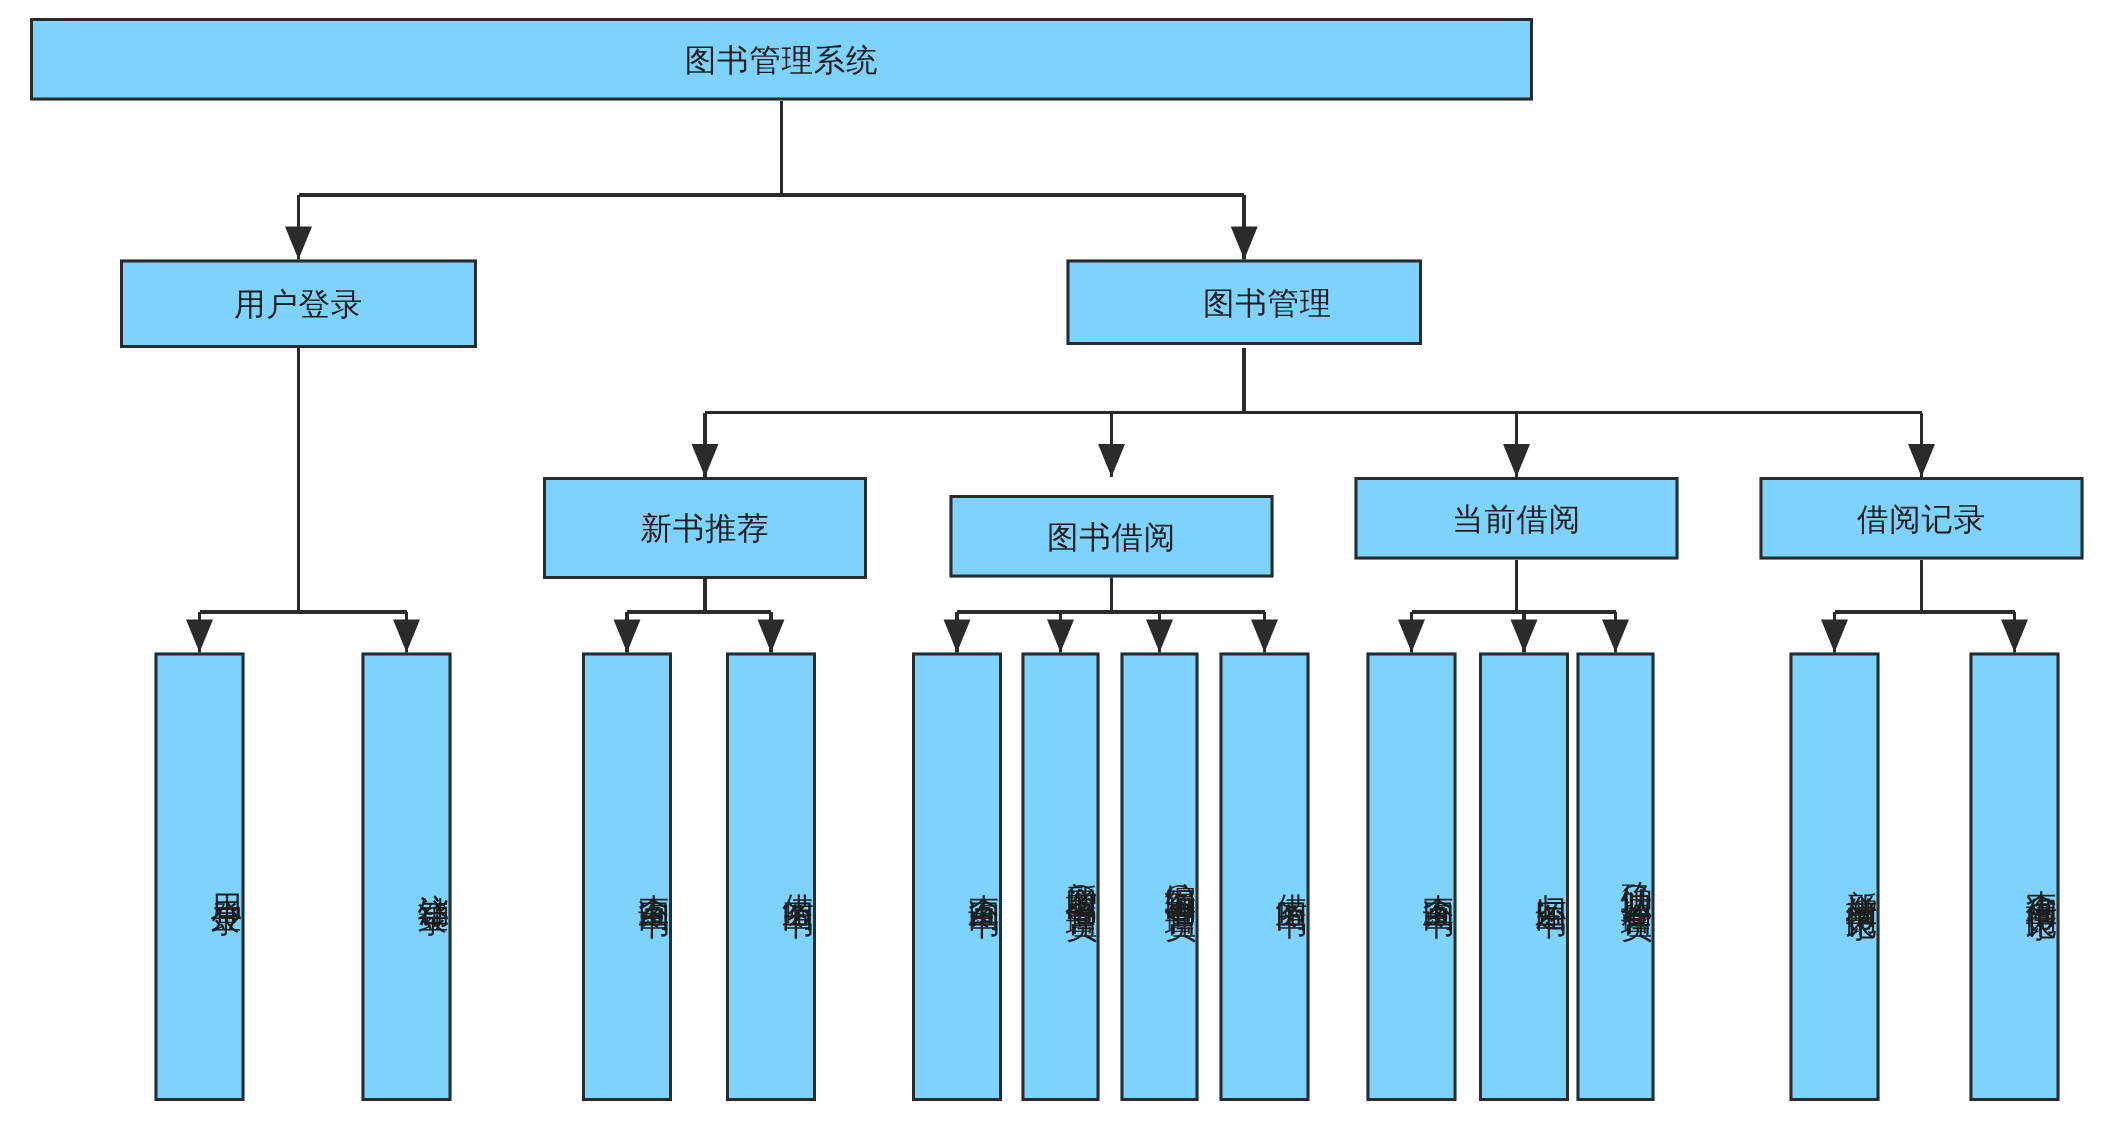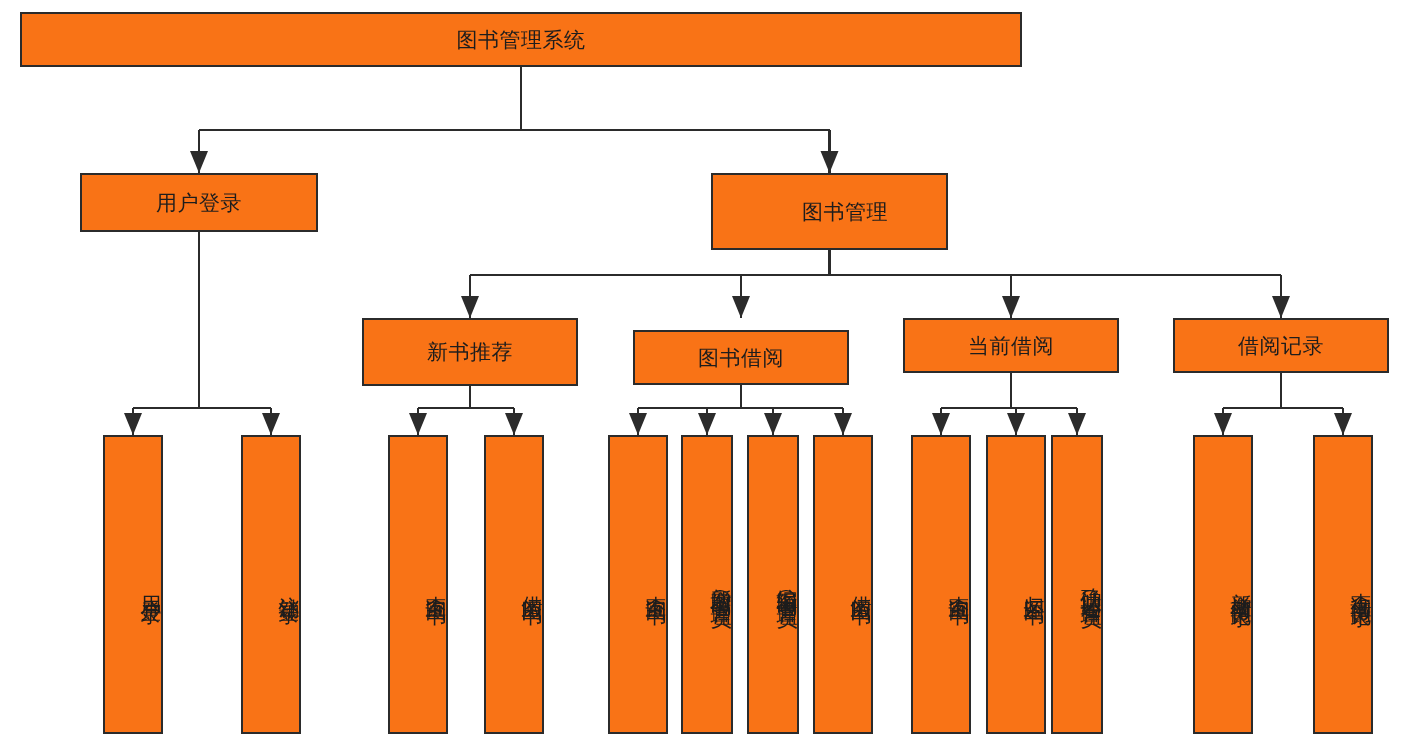--- a/index.html
+++ b/index.html
@@ -21,21 +21,21 @@
     position: absolute;
     left: 0;
     top: 0;
     width: 1405px;
     height: 747px;
     pointer-events: none;
   }
   .node {
     position: absolute;
     box-sizing: border-box;
-    background: #f97316;
+    background: #7dd3fc;
     border: 2px solid #8b5cf6;
     display: flex;
     align-items: center;
     justify-content: center;
     color: #1d1d1d;
   }
   .node.horiz {
     font-size: 21px;
     letter-spacing: 0.5px;
   }
@@ -119,21 +119,21 @@
       <line x1="1343" y1="408" x2="1343" y2="435" stroke="#2b2b2b" stroke-width="2.5" shape-rendering="crispEdges"></line>
       <polygon points="1334,413 1352,413 1343,435" fill="#2b2b2b"></polygon>
     </svg>
   <div id="nodes">
       <div class="node horiz" style="left: 20px; top: 12px; width: 1002px; height: 55px; border-color: rgb(43, 43, 43); color: rgb(29, 29, 29);">
         <span class="label">图书管理系统</span>
       </div>
       <div class="node horiz" style="left: 80px; top: 173px; width: 238px; height: 59px; border-color: rgb(43, 43, 43); color: rgb(29, 29, 29);">
         <span class="label">用户登录</span>
       </div>
-      <div class="node horiz" style="left: 711px; top: 173px; width: 237px; height: 77px; border-color: rgb(43, 43, 43); color: rgb(29, 29, 29); padding-left: 31px;">
+      <div class="node horiz" style="left: 711px; top: 173px; width: 237px; height: 57px; border-color: rgb(43, 43, 43); color: rgb(29, 29, 29); padding-left: 31px;">
         <span class="label">图书管理</span>
       </div>
       <div class="node horiz" style="left: 362px; top: 318px; width: 216px; height: 68px; border-color: rgb(43, 43, 43); color: rgb(29, 29, 29);">
         <span class="label">新书推荐</span>
       </div>
       <div class="node horiz" style="left: 633px; top: 330px; width: 216px; height: 55px; border-color: rgb(43, 43, 43); color: rgb(29, 29, 29);">
         <span class="label">图书借阅</span>
       </div>
       <div class="node horiz" style="left: 903px; top: 318px; width: 216px; height: 55px; border-color: rgb(43, 43, 43); color: rgb(29, 29, 29);">
         <span class="label">当前借阅</span>

